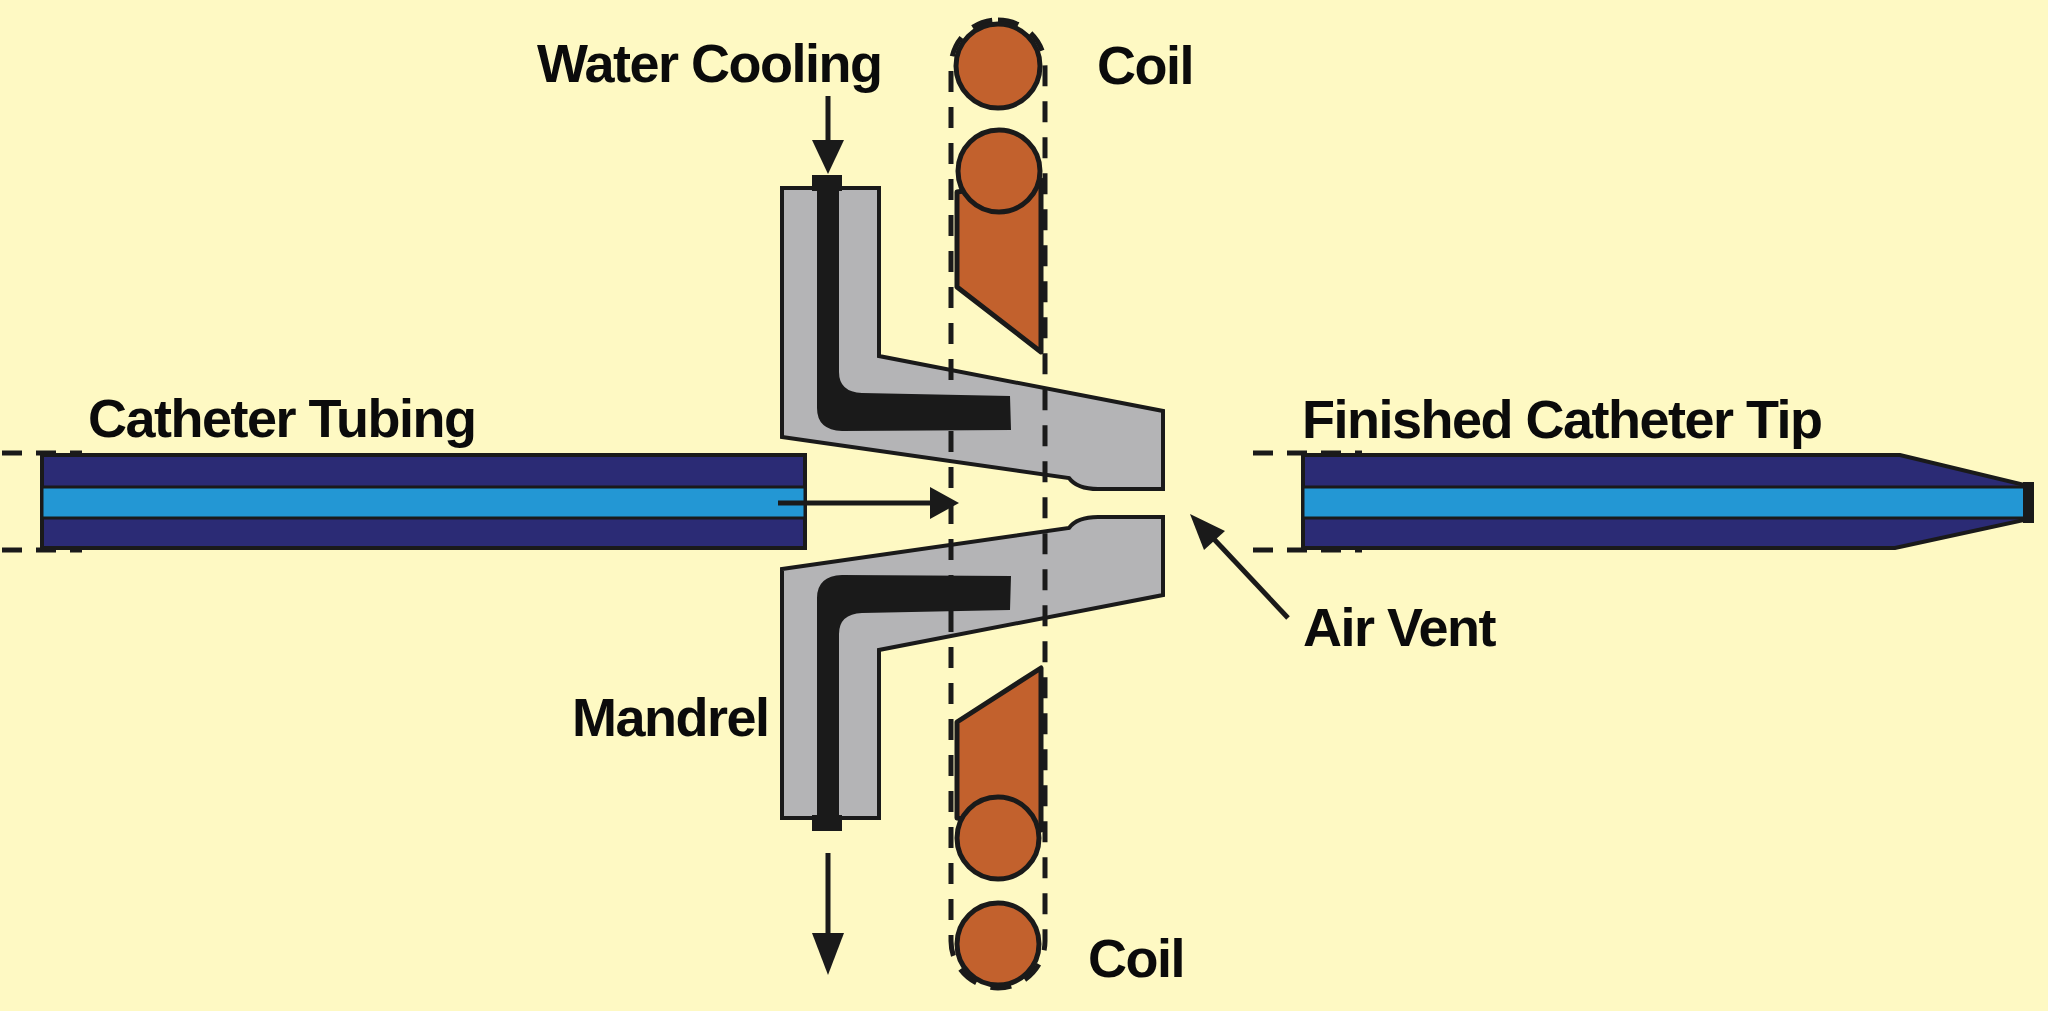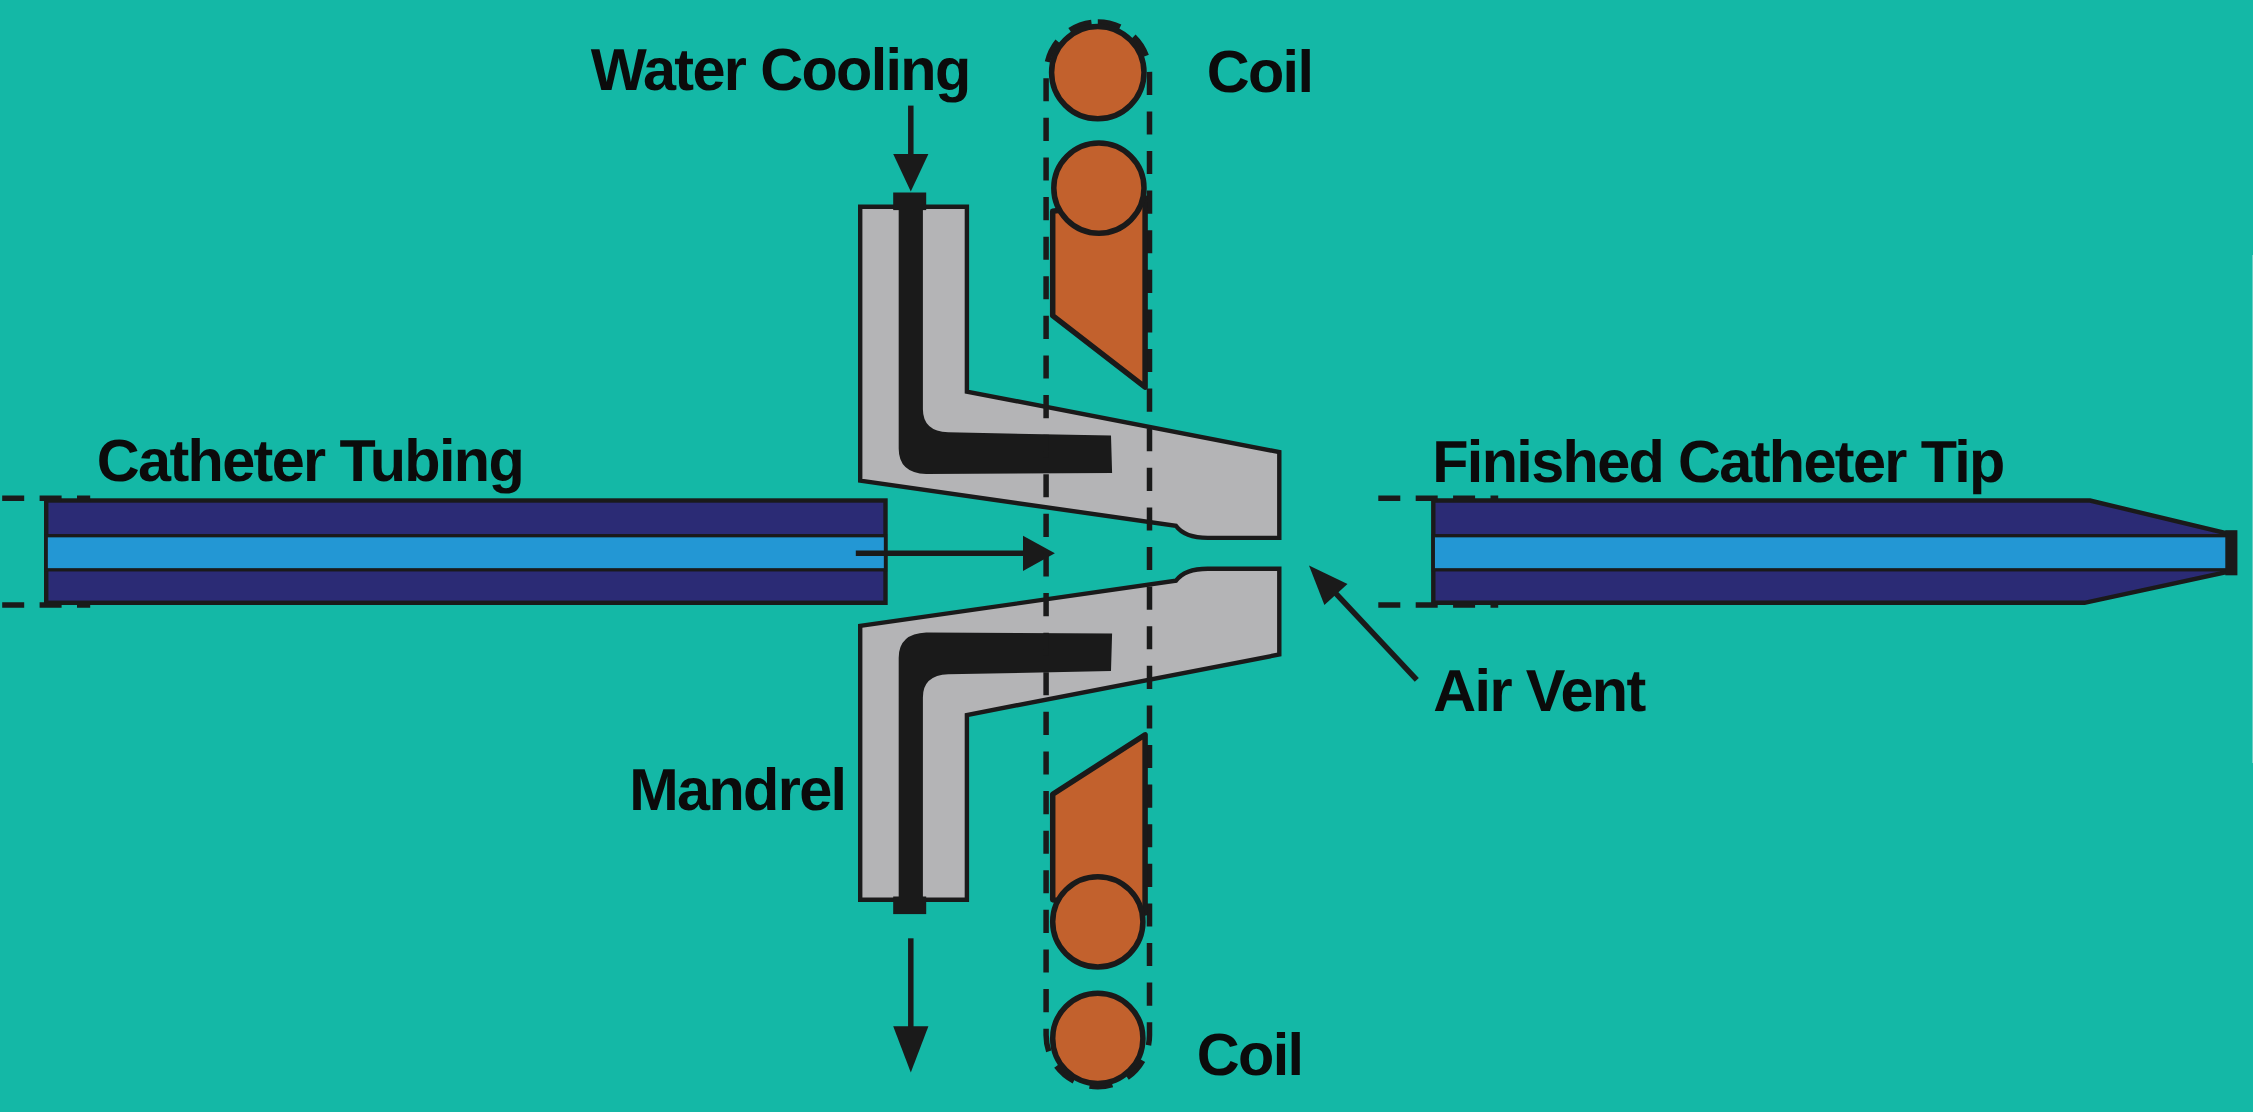--- a/index.html
+++ b/index.html
@@ -5,21 +5,21 @@
   html, body {
     margin: 0;
     padding: 0;
     background: #ffffff;
     font-family: "Liberation Sans", sans-serif;
   }
   .stage {
     position: relative;
     width: 2048px;
     height: 1011px;
-    background: #14b8a6;
+    background: #fef9c3;
     overflow: hidden;
   }
   svg { display: block; }
   text.diagram-label {
     font-family: "Liberation Sans", "DejaVu Sans", sans-serif;
     font-weight: bold;
     font-size: 54px;
     letter-spacing: -1.5px;
     fill: #0b0b0b;
   }

